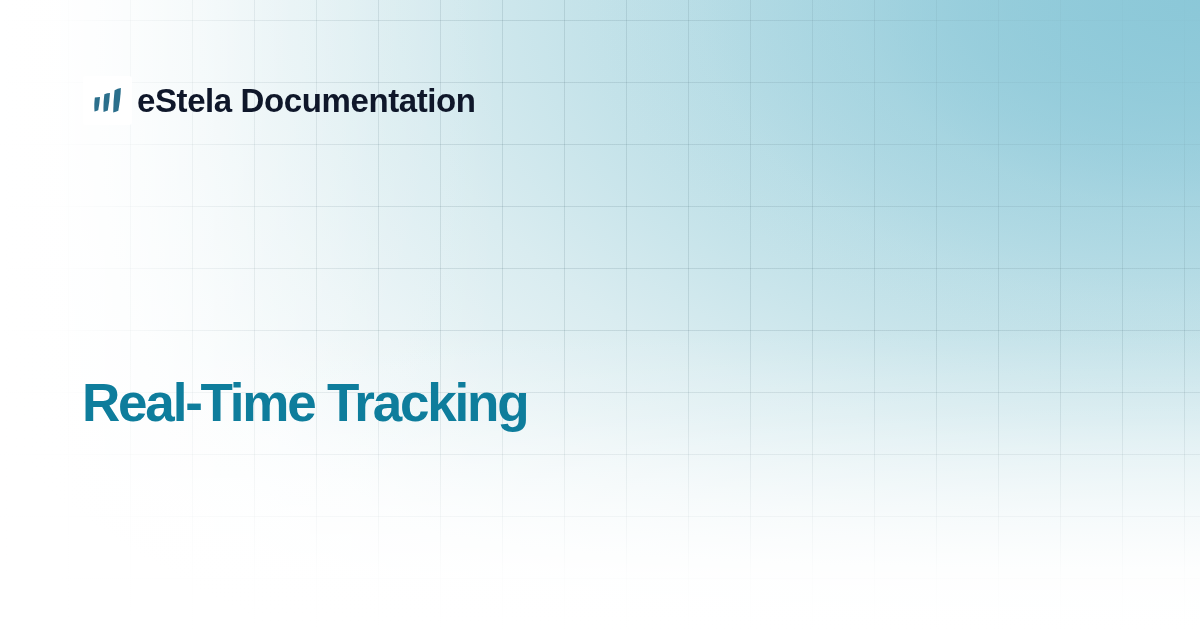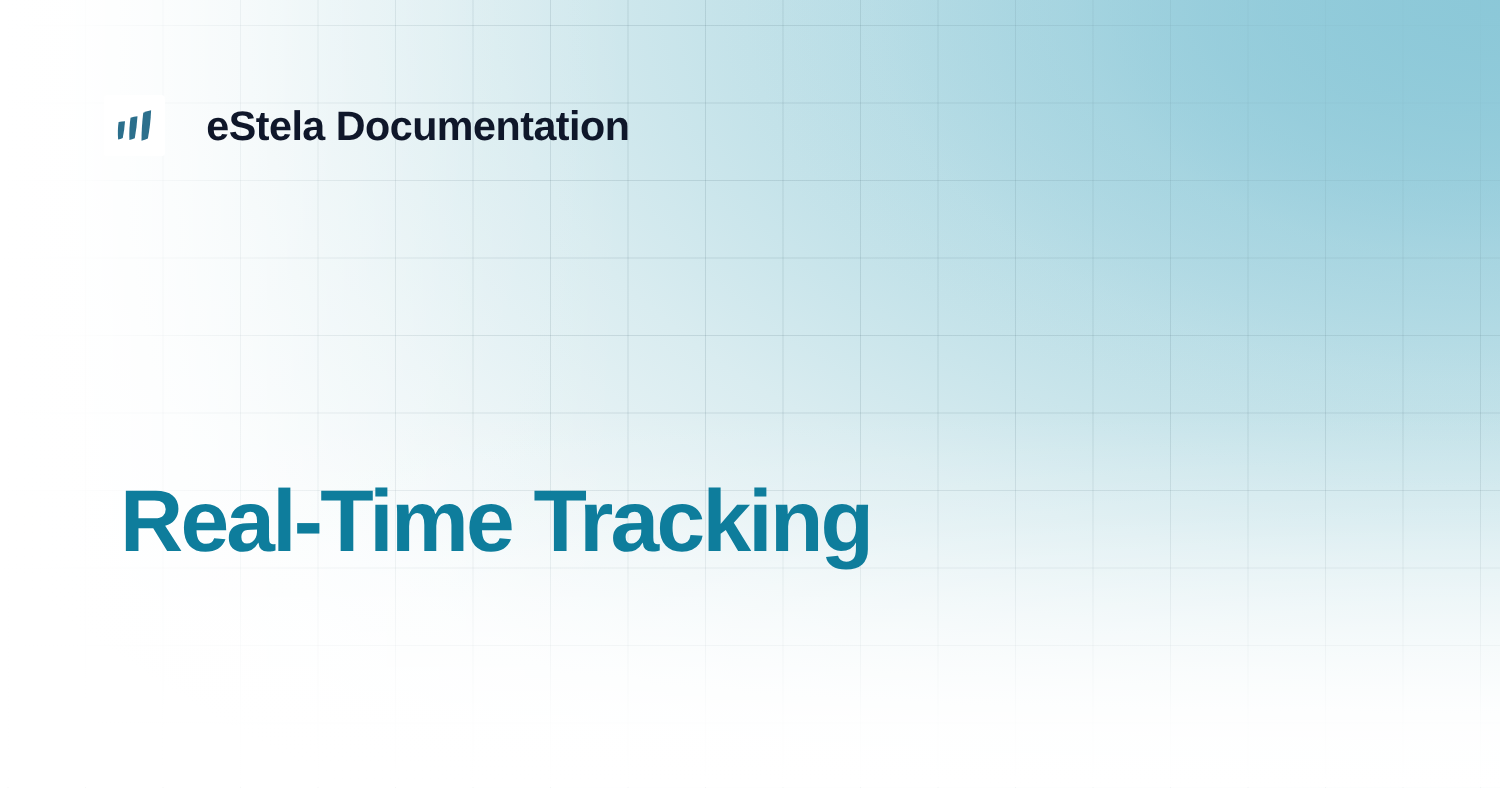--- a/index.html
+++ b/index.html
@@ -100,21 +100,21 @@
     position: absolute;
     inset: 0;
   }
 
   .brand {
     position: absolute;
     left: 83px;
     top: 76px;
     display: flex;
     align-items: center;
-    gap: 33px;
+    gap: 5px;
   }
 
   .brand-mark {
     width: 49px;
     height: 49px;
     flex: 0 0 49px;
     display: flex;
     align-items: center;
     justify-content: center;
     background: rgba(255,255,255,0.92);
@@ -129,22 +129,22 @@
     color: #0f172a;
     white-space: nowrap;
     line-height: 1;
   }
 
   .headline {
     position: absolute;
     left: 82px;
     top: 355px;
     width: 960px;
-    margin: 14px;
-    font-size: 70px;
+    margin: 0;
+    font-size: 53px;
     font-weight: 700;
     line-height: 96px;
     letter-spacing: -2.2px;
     color: #0e7d9c;
   }
   .headline-line { display: block; }
 </style>
 </head>
 <body>
 

